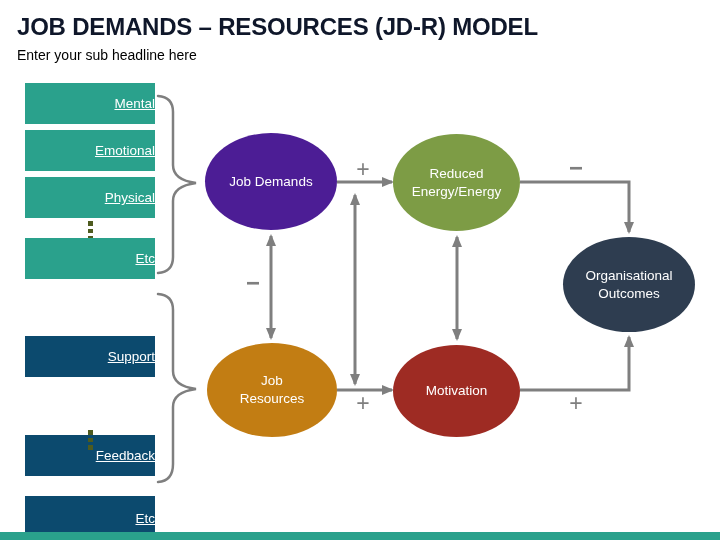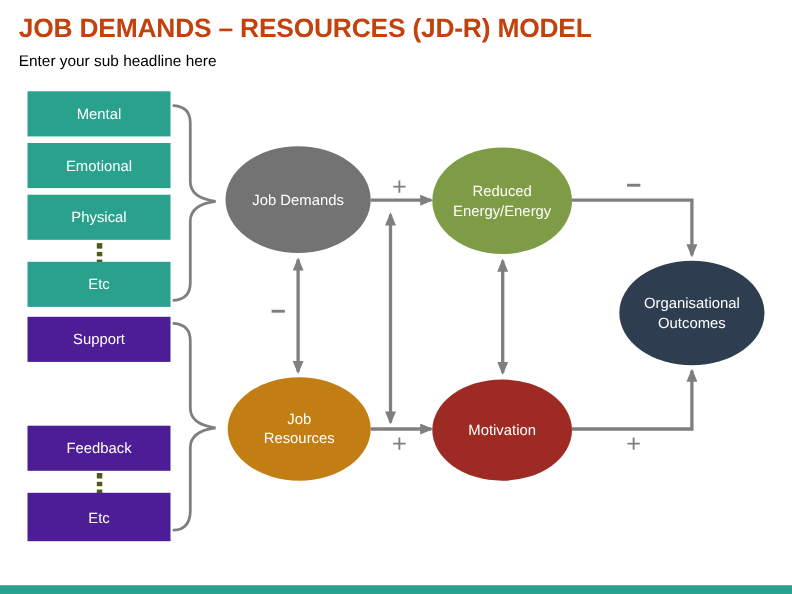--- a/index.html
+++ b/index.html
@@ -2,34 +2,34 @@
 <html><head>
 <meta charset="utf-8">
 <style>
   html,body { margin:0; padding:0; background:#ffffff; }
   .slide {
     position:relative; width:720px; height:540px; background:#ffffff;
     font-family:"Liberation Sans", sans-serif; overflow:hidden;
   }
   .title {
     position:absolute; left:17px; top:13px;
-    font-size:24px; font-weight:bold; color:#c2410c; letter-spacing:-0.2px;
+    font-size:24px; font-weight:bold; color:#0f172a; letter-spacing:-0.2px;
     white-space:nowrap;
   }
   .subtitle {
     position:absolute; left:17px; top:47px;
     font-size:14px; color:#000000; white-space:nowrap;
   }
   .cat-box {
     position:absolute; left:25px; width:130px; height:41px;
-    display:flex; align-items:center; justify-content:center;
-    color:#ffffff; font-size:13.5px;
+    display:flex; align-items:center; justify-content:flex-end;
+    color:#ffffff; font-size:13.5px;text-decoration:underline;
   }
   .teal   { background:#2AA18C; }
-  .orange { background:#4c1d95; }
+  .orange { background:#0c4a6e;margin-top:48px; }
   .dots {
     position:absolute; left:88px; width:5px;
     display:flex; flex-direction:column; gap:3px;
   }
   .dots i { display:block; width:4.5px; height:4.5px; background:#4E5B1F; }
   .ellipse {
     position:absolute; border-radius:50%;
     display:flex; align-items:center; justify-content:center;
     color:#ffffff; font-size:13.5px; text-align:center; line-height:1.3;
   }
@@ -106,21 +106,21 @@
     <polyline class="conn" points="520,182 629,182 629,232" marker-end="url(#ah)"></polyline>
     <polyline class="conn" points="520,390 629,390 629,337" marker-end="url(#ah)"></polyline>
 
     <text class="sign" x="363" y="177">+</text>
     <text class="sign minus" x="576" y="176">−</text>
     <text class="sign minus" x="253" y="291">−</text>
     <text class="sign" x="363" y="411">+</text>
     <text class="sign" x="576" y="411">+</text>
   </svg>
 
-  <div class="ellipse" style="left:205px;top:133px;width:132px;height:97px;background:#737373">
+  <div class="ellipse" style="left:205px;top:133px;width:132px;height:97px;background:#4c1d95">
     <span>Job Demands</span>
   </div>
   <div class="ellipse" style="left:393px;top:134px;width:127px;height:97px;background:#7D9C45">
     <span style="width:104px">Reduced Energy/Energy</span>
   </div>
   <div class="ellipse" style="left:207px;top:343px;width:130px;height:94px;background:#C27D13">
     <span style="width:80px">Job Resources</span>
   </div>
   <div class="ellipse" style="left:563px;top:237px;width:132px;height:95px;background:#2E3D50">
     <span style="width:112px">Organisational Outcomes</span>

